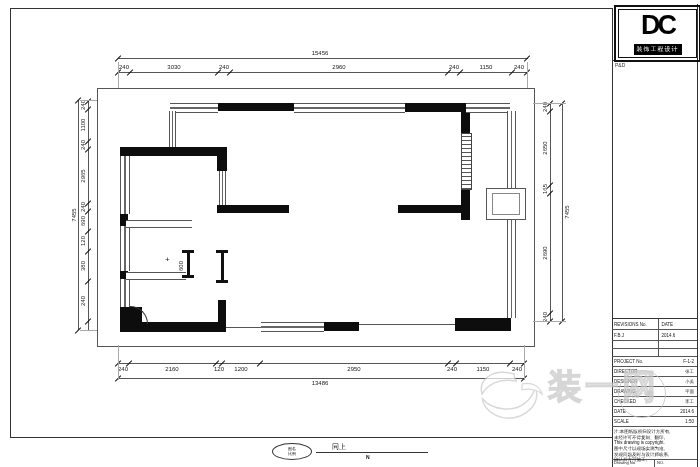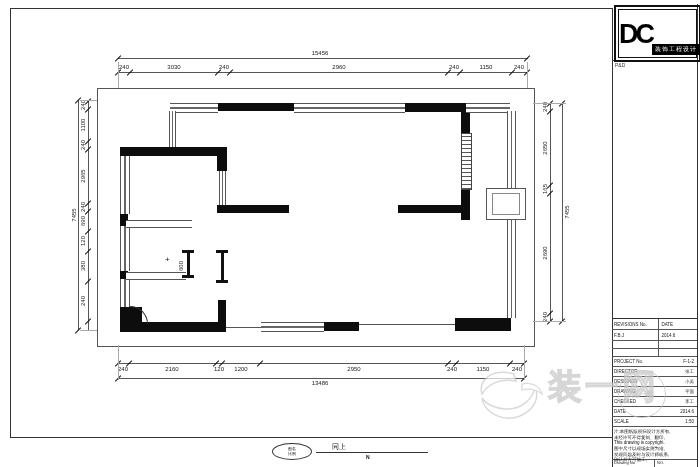--- a/index.html
+++ b/index.html
@@ -29,21 +29,21 @@
   .tr .rv{margin-left:auto;padding-right:3px;}
   #notes{padding:2px 2px 0 2px;font-size:4.5px;line-height:1.25;border-bottom:1px solid #555;height:30px;color:#111;}
   #tfoot{display:flex;height:19px;}
   .fcell{flex:1;display:flex;flex-direction:column;align-items:center;}
   .fcell.first{border-right:1px solid #555;}
   .fen{font-size:4px;align-self:flex-start;padding-left:2px;}
   .fcn{font-size:8px;font-weight:bold;margin-top:1px;}
   
   #dcbox{position:absolute;left:614px;top:5px;width:83px;height:53px;border:2px solid #111;}
   #dcinner{position:absolute;left:2px;top:2px;right:2px;bottom:2px;border:1px solid #111;
-           display:flex;flex-direction:row;align-items:center;justify-content:flex-start;}
+           display:flex;flex-direction:column;align-items:center;justify-content:flex-start;}
   #dctext{font-size:27px;font-weight:900;letter-spacing:-3px;line-height:1.0;color:#000;margin-top:2px;}
   #dcbar{margin-top:auto;margin-bottom:2px;background:#000;color:#fff;font-size:6px;
          letter-spacing:1px;padding:1px 3px;white-space:nowrap;}
   
   #wm{position:absolute;left:476px;top:366px;width:226px;height:70px;opacity:.7;z-index:6;pointer-events:none;}
   #wmtext{position:absolute;left:72px;top:-2px;font-size:34px;font-weight:bold;letter-spacing:3px;
           color:#fff;-webkit-text-stroke:1.2px #c6c6c6;text-shadow:0 0 1px #d0d0d0;white-space:nowrap;}
   #wmurl{position:absolute;left:58px;top:44px;font-size:11px;font-weight:bold;letter-spacing:1px;
          color:#fff;-webkit-text-stroke:.8px #c9c9c9;text-shadow:0 0 1px #d0d0d0;white-space:nowrap;}
   #stamp{position:absolute;left:618px;top:370px;width:46px;height:46px;border:1px solid #c2c2c2;

